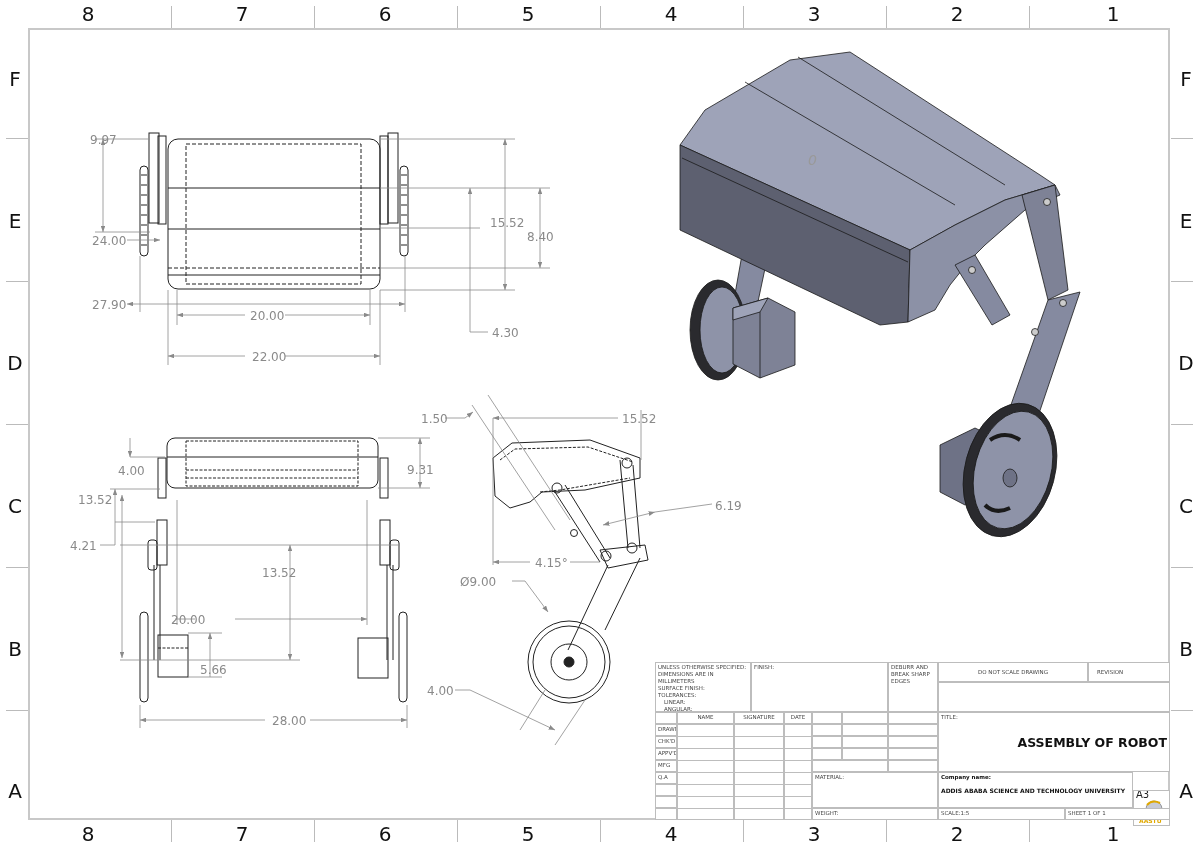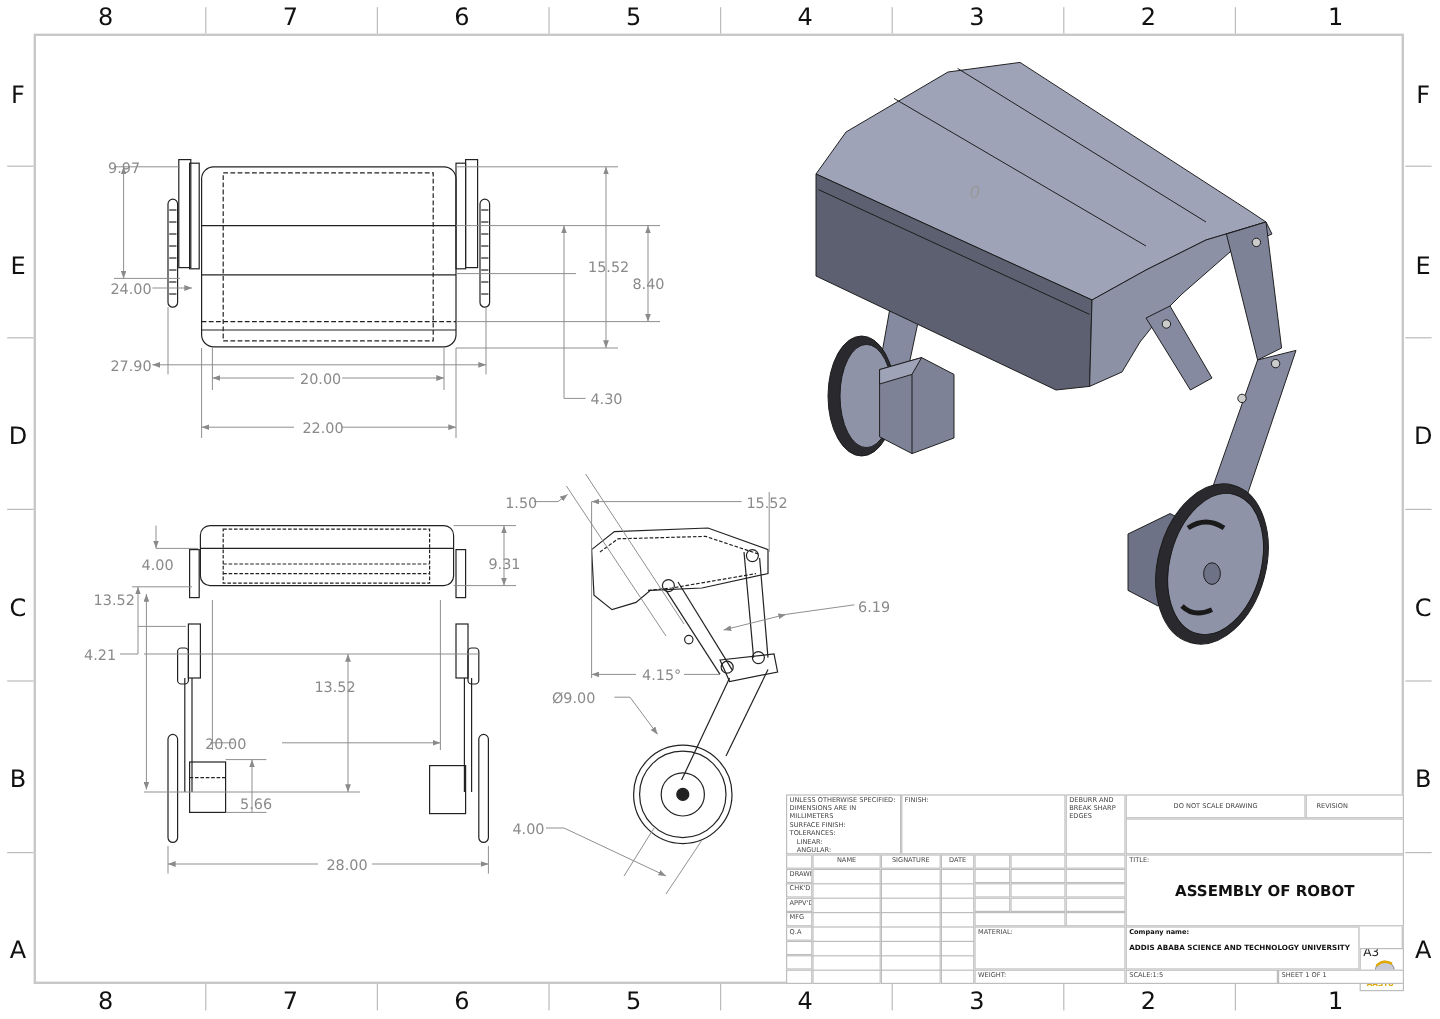--- a/index.html
+++ b/index.html
@@ -10,21 +10,21 @@
   .zone-let.right { left:1176px; }
   .tick-h { position:absolute; width:1px; height:22px; background:#bbb; }
   .tick-v { position:absolute; height:1px; width:22px; background:#bbb; }
   .frame { position:absolute; left:28px; top:28px; width:1142px; height:792px; border:2px solid #c8c8c8; box-sizing:border-box; }
   svg.drawing { position:absolute; left:0; top:0; }
   .dim { font-family:"DejaVu Sans", sans-serif; font-size:12px; fill:#8a8a8a; }
   
   .tb { position:absolute; left:655px; top:662px; width:515px; height:158px; font-family:"DejaVu Sans", sans-serif; color:#444; }
   .tb .cell { position:absolute; border:1px solid #bdbdbd; box-sizing:border-box; font-size:5.5px; line-height:7px; padding:1px 2px; overflow:hidden; background:#fff; }
   .tb .hdr { text-align:center; font-size:5.5px; }
-  .tb .title { font-size:12.5px; font-weight:bold; color:#111; text-align:center; }
+  .tb .title { font-size:12.5px; font-weight:bold; color:#111; text-align:right; }
   .tb .company { font-size:6px; font-weight:bold; color:#111; }
 </style>
 </head>
 <body>
 
 <div class="zone-num" style="left:68px">8</div>
 <div class="zone-num" style="left:222px">7</div>
 <div class="zone-num" style="left:365px">6</div>
 <div class="zone-num" style="left:508px">5</div>
 <div class="zone-num" style="left:651px">4</div>

